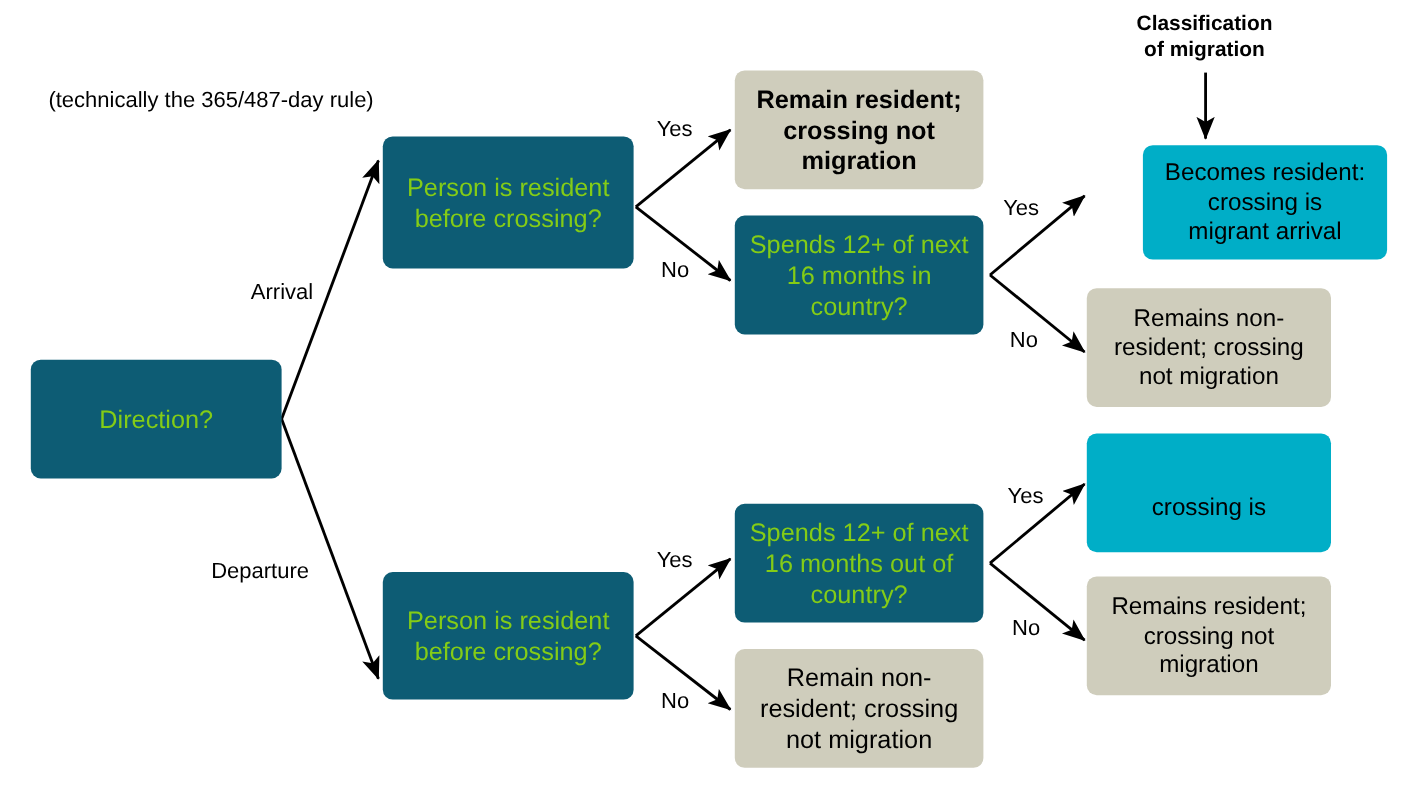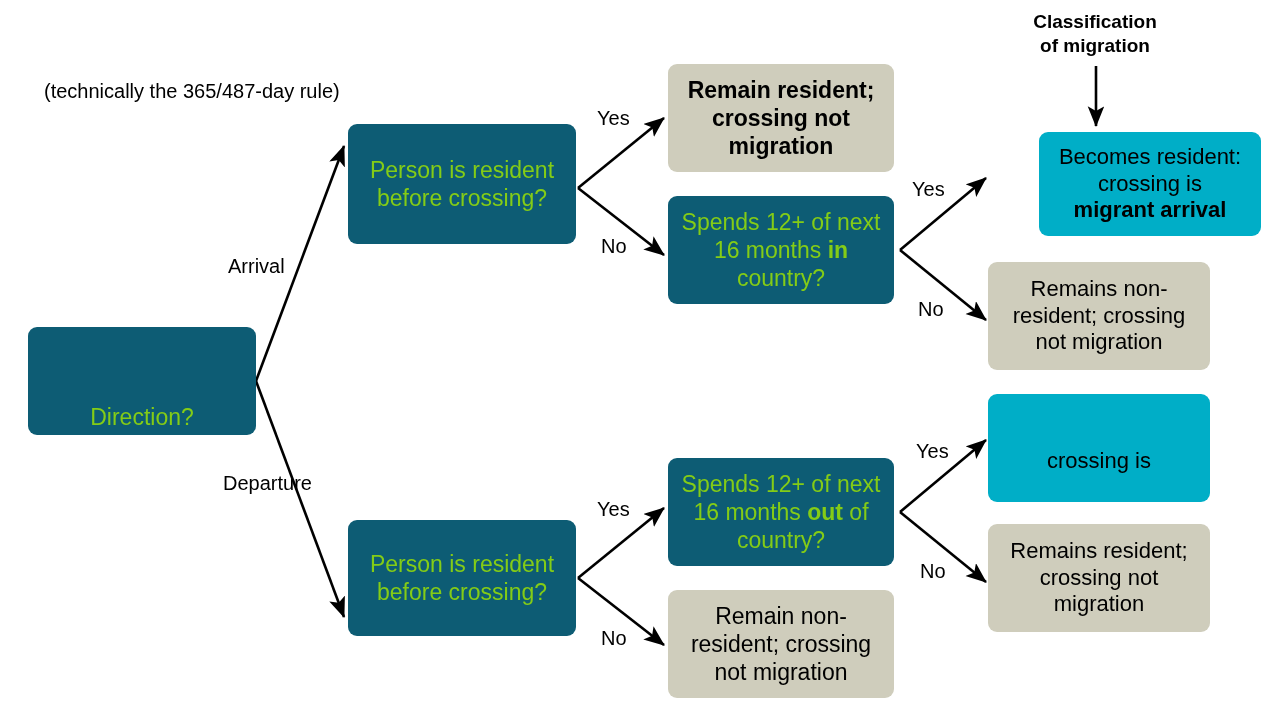--- a/index.html
+++ b/index.html
@@ -59,21 +59,21 @@
     color: #000000;
   }
   .col-head {
     position: absolute;
     font-weight: bold;
     font-size: 19px;
     text-align: center;
     line-height: 1.25;
     white-space: nowrap;
   }
-  b { font-weight: bold; }
+  b { font-weight: normal; }
 </style>
 </head>
 <body>
 
 <div id="canvas">
 
   <div class="subtitle" style="left:44px; top:80px;">(technically the 365/487-day rule)</div>
 
   <div class="col-head" style="left:990px; top:10px; width:210px;">
     <span>Classification</span><br>
@@ -100,21 +100,21 @@
       <line x1="578" y1="578" x2="664" y2="508"></line>
       <line x1="578" y1="578" x2="664" y2="645"></line>
 
       <line x1="900" y1="512" x2="986" y2="440"></line>
       <line x1="900" y1="512" x2="986" y2="582"></line>
 
       <line x1="1096" y1="66" x2="1096" y2="126"></line>
     </g>
   </svg>
 
-  <div class="node teal" style="left:28px; top:327px; width:228px; height:108px; font-size:23px;align-items:flex-end;">
+  <div class="node teal" style="left:28px; top:327px; width:228px; height:108px; font-size:23px;">
     <span class="txt">Direction?</span>
   </div>
 
   <div class="node teal" style="left:348px; top:124px; width:228px; height:120px; font-size:23px;">
     <span class="txt">Person is resident before crossing?</span>
   </div>
 
   <div class="node teal" style="left:348px; top:520px; width:228px; height:116px; font-size:23px;">
     <span class="txt">Person is resident before crossing?</span>
   </div>
@@ -160,21 +160,21 @@
       <br>
       <span>crossing is</span><br>
     </span>
   </div>
 
   <div class="node beige" style="left:988px; top:524px; width:222px; height:108px; font-size:22px;">
     <span class="txt">Remains resident; crossing not migration</span>
   </div>
 
   <div class="edge-label" style="left:228px; top:255px;">Arrival</div>
-  <div class="edge-label" style="left:192px; top:472px;margin-left:31px;">Departure</div>
+  <div class="edge-label" style="left:192px; top:508px;">Departure</div>
 
   <div class="edge-label" style="left:597px; top:107px;">Yes</div>
   <div class="edge-label" style="left:601px; top:235px;">No</div>
 
   <div class="edge-label" style="left:912px; top:178px;">Yes</div>
   <div class="edge-label" style="left:918px; top:298px;">No</div>
 
   <div class="edge-label" style="left:597px; top:498px;">Yes</div>
   <div class="edge-label" style="left:601px; top:627px;">No</div>
 

